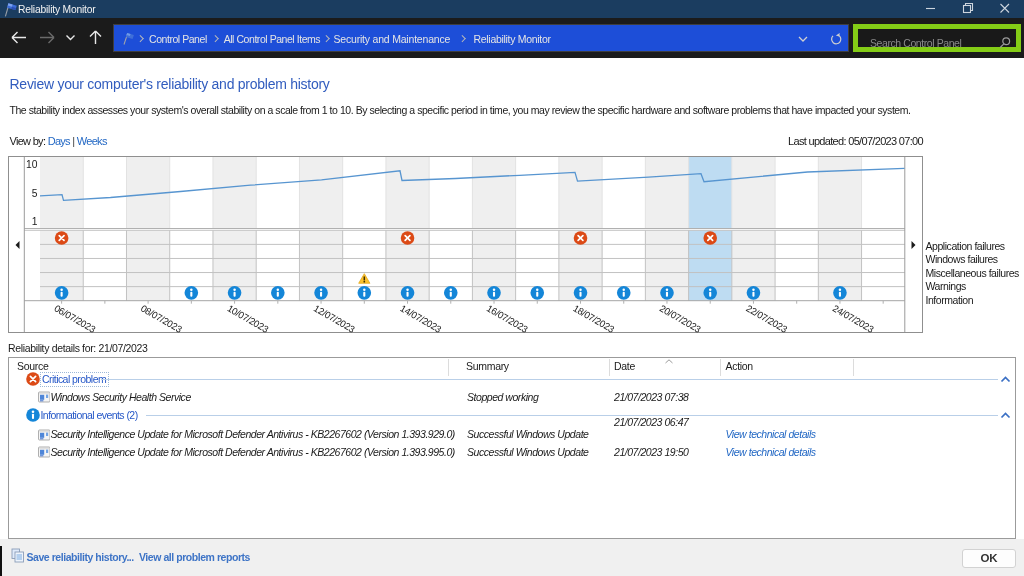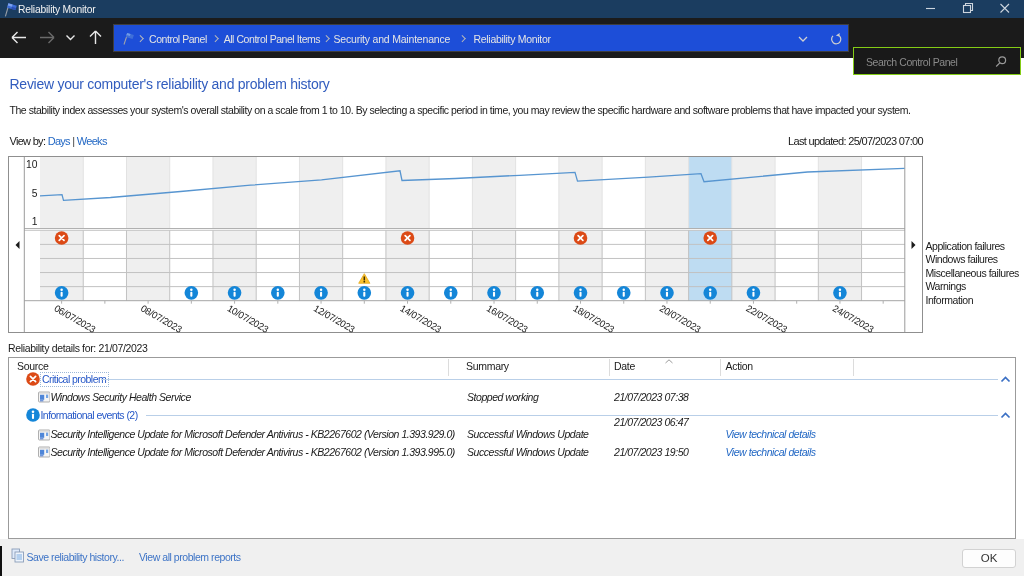--- a/index.html
+++ b/index.html
@@ -5,40 +5,40 @@
   html,body { width:1024px; height:576px; overflow:hidden;
     font-family:"Liberation Sans",sans-serif; background:#fff; }
   .abs { position:absolute; }
   #titlebar { position:absolute; left:0; top:0; width:1024px; height:18px; background:#1b3d60; }
   #titlebar .t { position:absolute; left:18px; top:3.5px; font-size:10.3px; color:#f2f2f2; letter-spacing:-0.2px; }
   #toolbar { position:absolute; left:0; top:18px; width:1024px; height:39.5px; background:#1b1b1b; }
   .navsvg { position:absolute; top:0; left:0; }
   #addrbox { position:absolute; left:112.5px; top:6px; width:736px; height:28px;
      background:#1d4ed8; border:1px solid #3e3e3e; }
   #searchbox { position:absolute; left:853px; top:6px; width:167.5px; height:28px;
-     background:#191919; border:1px solid #84cc16;margin-top:23px; }
+     background:#191919; border:5px solid #84cc16; }
   .crumb { position:absolute; top:7.5px; font-size:10.5px; color:#e4e4e4; letter-spacing:-0.45px; white-space:nowrap; }
   .csep { position:absolute; top:11px; width:4.5px; height:4.5px; border-top:1.2px solid #b9b9b9; border-right:1.2px solid #b9b9b9; transform:rotate(45deg); }
   h1 { position:absolute; left:9.5px; top:75.5px; font-size:14px; font-weight:normal;
        color:#315cbe; letter-spacing:-0.26px; white-space:nowrap; }
   #para { position:absolute; left:9.5px; top:103.5px; font-size:10.5px; white-space:nowrap;
        color:#1a1a1a; letter-spacing:-0.45px; }
   #viewby { position:absolute; left:9.5px; top:135px; font-size:11px; color:#1a1a1a; letter-spacing:-0.7px;}
   #lastupd { position:absolute; right:101px; top:135px; font-size:11px; color:#1a1a1a; letter-spacing:-0.68px;}
   a.lk { color:#2368c4; text-decoration:none; }
   .legend { position:absolute; left:925.5px; font-size:10.5px; color:#1a1a1a; letter-spacing:-0.45px; white-space:nowrap;margin-top:9px;}
   #reldet { position:absolute; left:8px; top:341.5px; font-size:10.5px; color:#1a1a1a; letter-spacing:-0.35px;}
   #tablebox { position:absolute; left:8px; top:357px; width:1007.5px; height:181.5px;
       border:1px solid #9b9b9b; background:#fff; }
   .hv { position:absolute; top:0.5px; width:1px; height:17px; background:#dcdcdc; }
   .th { position:absolute; top:1.5px; font-size:10.5px; color:#1a1a1a; letter-spacing:-0.3px;}
   .cell { position:absolute; font-size:10.5px; color:#1a1a1a; letter-spacing:-0.46px; white-space:nowrap;font-style:italic; }
   .grp { position:absolute; font-size:10.5px; color:#2557c7; letter-spacing:-0.55px; white-space:nowrap;}
   .gline { position:absolute; height:1px; background:#b9cfe8; }
-  #footer { position:absolute; left:0; top:539px; width:1024px; height:37px; background:#f0f0f0; }
+  #footer { position:absolute; left:0; top:539px; width:1024px; height:37px; background:#f0f0f0;font-weight:bold; }
   #footer .blk { position:absolute; left:0; top:7px; width:2px; height:30px; background:#101010; }
   #okbtn { position:absolute; left:962px; top:9.5px; width:54px; height:19px; background:#fdfdfd;
       border:1px solid #d2d2d2; border-radius:3px; font-size:11.5px; color:#333;
       text-align:center; line-height:17px; }
   .flink { position:absolute; top:11.5px; font-size:10.5px; color:#3e74c6; letter-spacing:-0.45px;}
 </style></head>
 <body>
 
 <div id="titlebar">
   <svg class="abs" style="left:2px;top:1px" width="16" height="16" viewBox="0 0 16 16">
@@ -92,21 +92,21 @@
     <svg class="abs" style="left:140px;top:7px" width="14" height="14" viewBox="0 0 14 14">
       <circle cx="8.2" cy="5.2" r="3.4" stroke="#9a9a9a" stroke-width="1.2" fill="none"></circle>
       <line x1="5.8" y1="7.9" x2="2.2" y2="11.5" stroke="#9a9a9a" stroke-width="1.2"></line>
     </svg>
   </div>
 </div>
 
 <h1>Review your computer's reliability and problem history</h1>
 <div id="para">The stability index assesses your system's overall stability on a scale from 1 to 10. By selecting a specific period in time, you may review the specific hardware and software problems that have impacted your system.</div>
 <div id="viewby">View by: <a class="lk">Days</a> <span style="color:#444">|</span> <a class="lk">Weeks</a></div>
-<div id="lastupd">Last updated: 25/07/2023 07:00</div>
+<div id="lastupd">Last updated: 05/07/2023 07:00</div>
 
 <svg width="915" height="177" viewBox="0 0 915 177" style="position:absolute;left:7.5px;top:155.5px;overflow:visible;">
 <rect x="32.00" y="0.5" width="43.24" height="72.00" fill="#efefef"></rect>
 <rect x="32.00" y="74.30000000000001" width="43.24" height="70.40" fill="#efefef"></rect>
 <rect x="118.48" y="0.5" width="43.24" height="72.00" fill="#efefef"></rect>
 <rect x="118.48" y="74.30000000000001" width="43.24" height="70.40" fill="#efefef"></rect>
 <rect x="204.96" y="0.5" width="43.24" height="72.00" fill="#efefef"></rect>
 <rect x="204.96" y="74.30000000000001" width="43.24" height="70.40" fill="#efefef"></rect>
 <rect x="291.44" y="0.5" width="43.24" height="72.00" fill="#efefef"></rect>
 <rect x="291.44" y="74.30000000000001" width="43.24" height="70.40" fill="#efefef"></rect>

